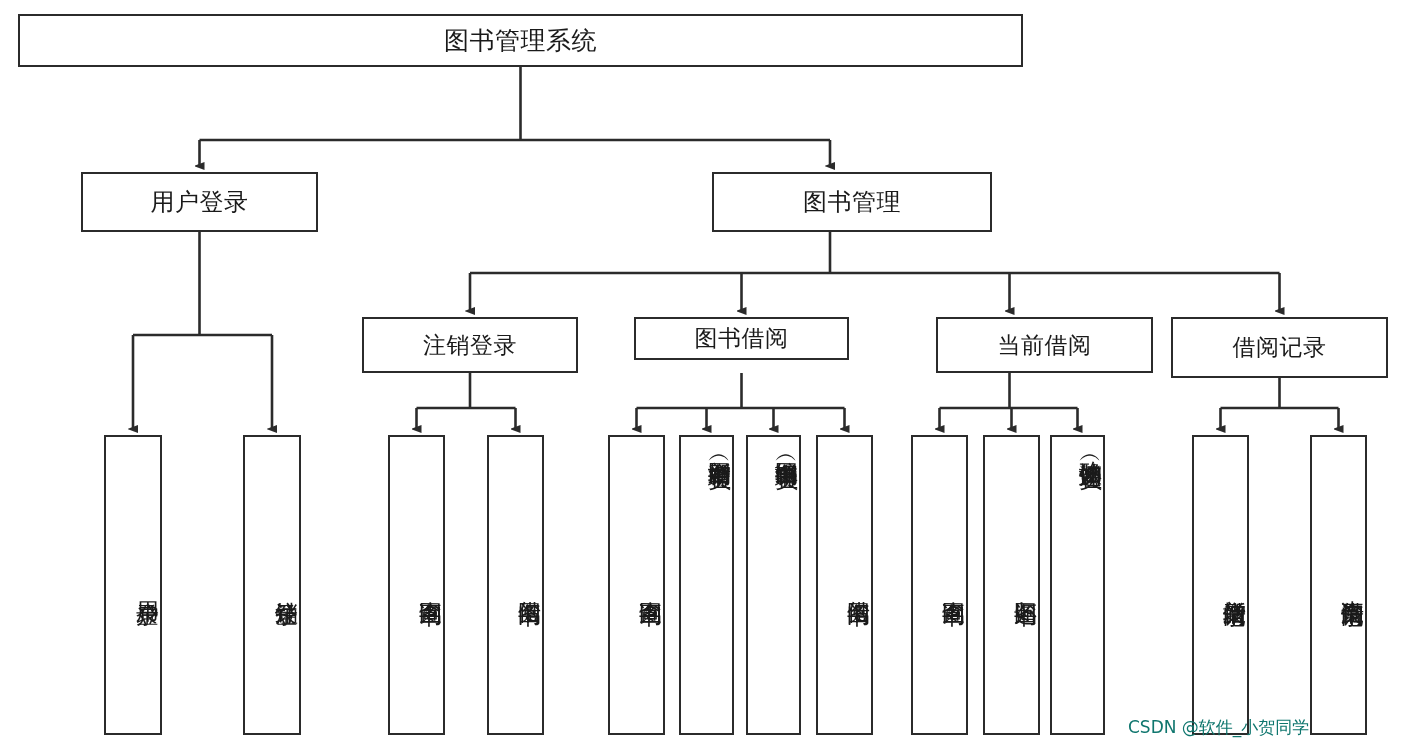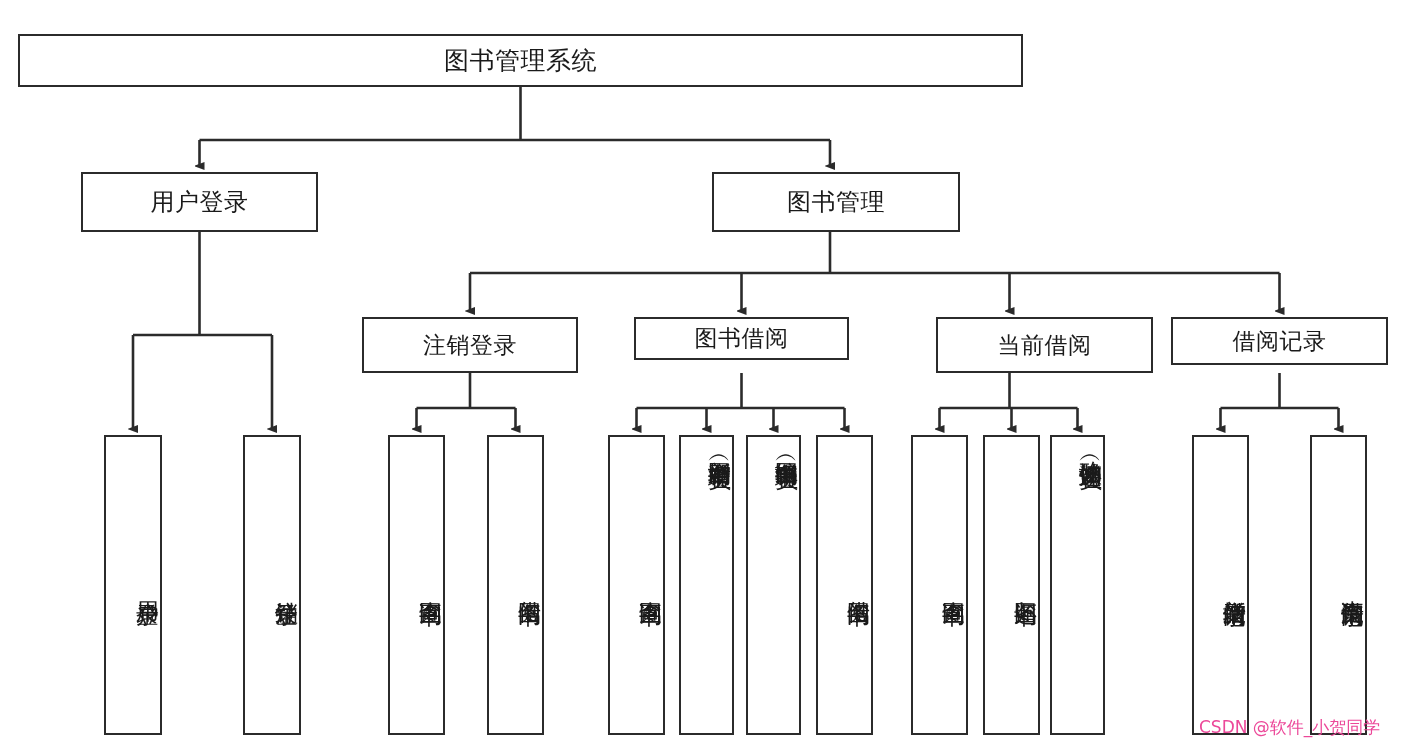--- a/index.html
+++ b/index.html
@@ -111,41 +111,41 @@
         <path d="M 939.5 408 V 429" marker-end="url(#arrow)"></path>
         <path d="M 1011.5 408 V 429" marker-end="url(#arrow)"></path>
         <path d="M 1077.5 408 V 429" marker-end="url(#arrow)"></path>
         <path d="M 1279.5 373 V 408"></path>
         <path d="M 1220.5 408 H 1338.5"></path>
         <path d="M 1220.5 408 V 429" marker-end="url(#arrow)"></path>
         <path d="M 1338.5 408 V 429" marker-end="url(#arrow)"></path>
       </g>
   </svg>
 
-  <div class="node root" style="left: 18px; top: 14px; width: 1005px; height: 53px; margin-top: 20px;">
+  <div class="node root" style="left: 18px; top: 14px; width: 1005px; height: 53px;">
     <span>图书管理系统</span>
   </div>
 
   <div class="node level2" style="left: 81px; top: 172px; width: 237px; height: 60px;">
     <span>用户登录</span>
   </div>
-  <div class="node level2" style="left: 712px; top: 172px; width: 248px; height: 60px;">
+  <div class="node level2" style="left: 712px; top: 172px; width: 280px; height: 60px;">
     <span>图书管理</span>
   </div>
 
   <div class="node level3" style="left: 362px; top: 317px; width: 216px; height: 56px;">
     <span>注销登录</span>
   </div>
   <div class="node level3" style="left: 634px; top: 317px; width: 215px; height: 43px;">
     <span>图书借阅</span>
   </div>
   <div class="node level3" style="left: 901px; top: 317px; width: 217px; height: 56px; margin-left: 35px;">
     <span>当前借阅</span>
   </div>
-  <div class="node level3" style="left: 1171px; top: 317px; width: 217px; height: 48px;">
+  <div class="node level3" style="left: 1171px; top: 317px; width: 217px; height: 61px;">
     <span>借阅记录</span>
   </div>
 
   <div id="leaf-host">
       <div class="node leaf" style="left: 104px; top: 435px; width: 58px; height: 300px;">
         <span>用户登录</span>
       </div>
       <div class="node leaf" style="left: 243px; top: 435px; width: 58px; height: 300px;">
         <span>注销登录</span>
       </div>
@@ -177,15 +177,15 @@
         <span>确认归还（管理员）</span>
       </div>
       <div class="node leaf" style="left: 1192px; top: 435px; width: 57px; height: 300px;">
         <span>新增借阅记录</span>
       </div>
       <div class="node leaf" style="left: 1310px; top: 435px; width: 57px; height: 300px;">
         <span>查询借阅记录</span>
       </div>
     </div>
 
-  <div class="watermark" style="left: 1199px; top: 716px; color: #ec4899;">CSDN @软件_小贺同学</div>
+  <div class="watermark" style="left: 1128px; top: 716px; color: #0f766e;">CSDN @软件_小贺同学</div>
 
 </div>
 
 </body></html>

